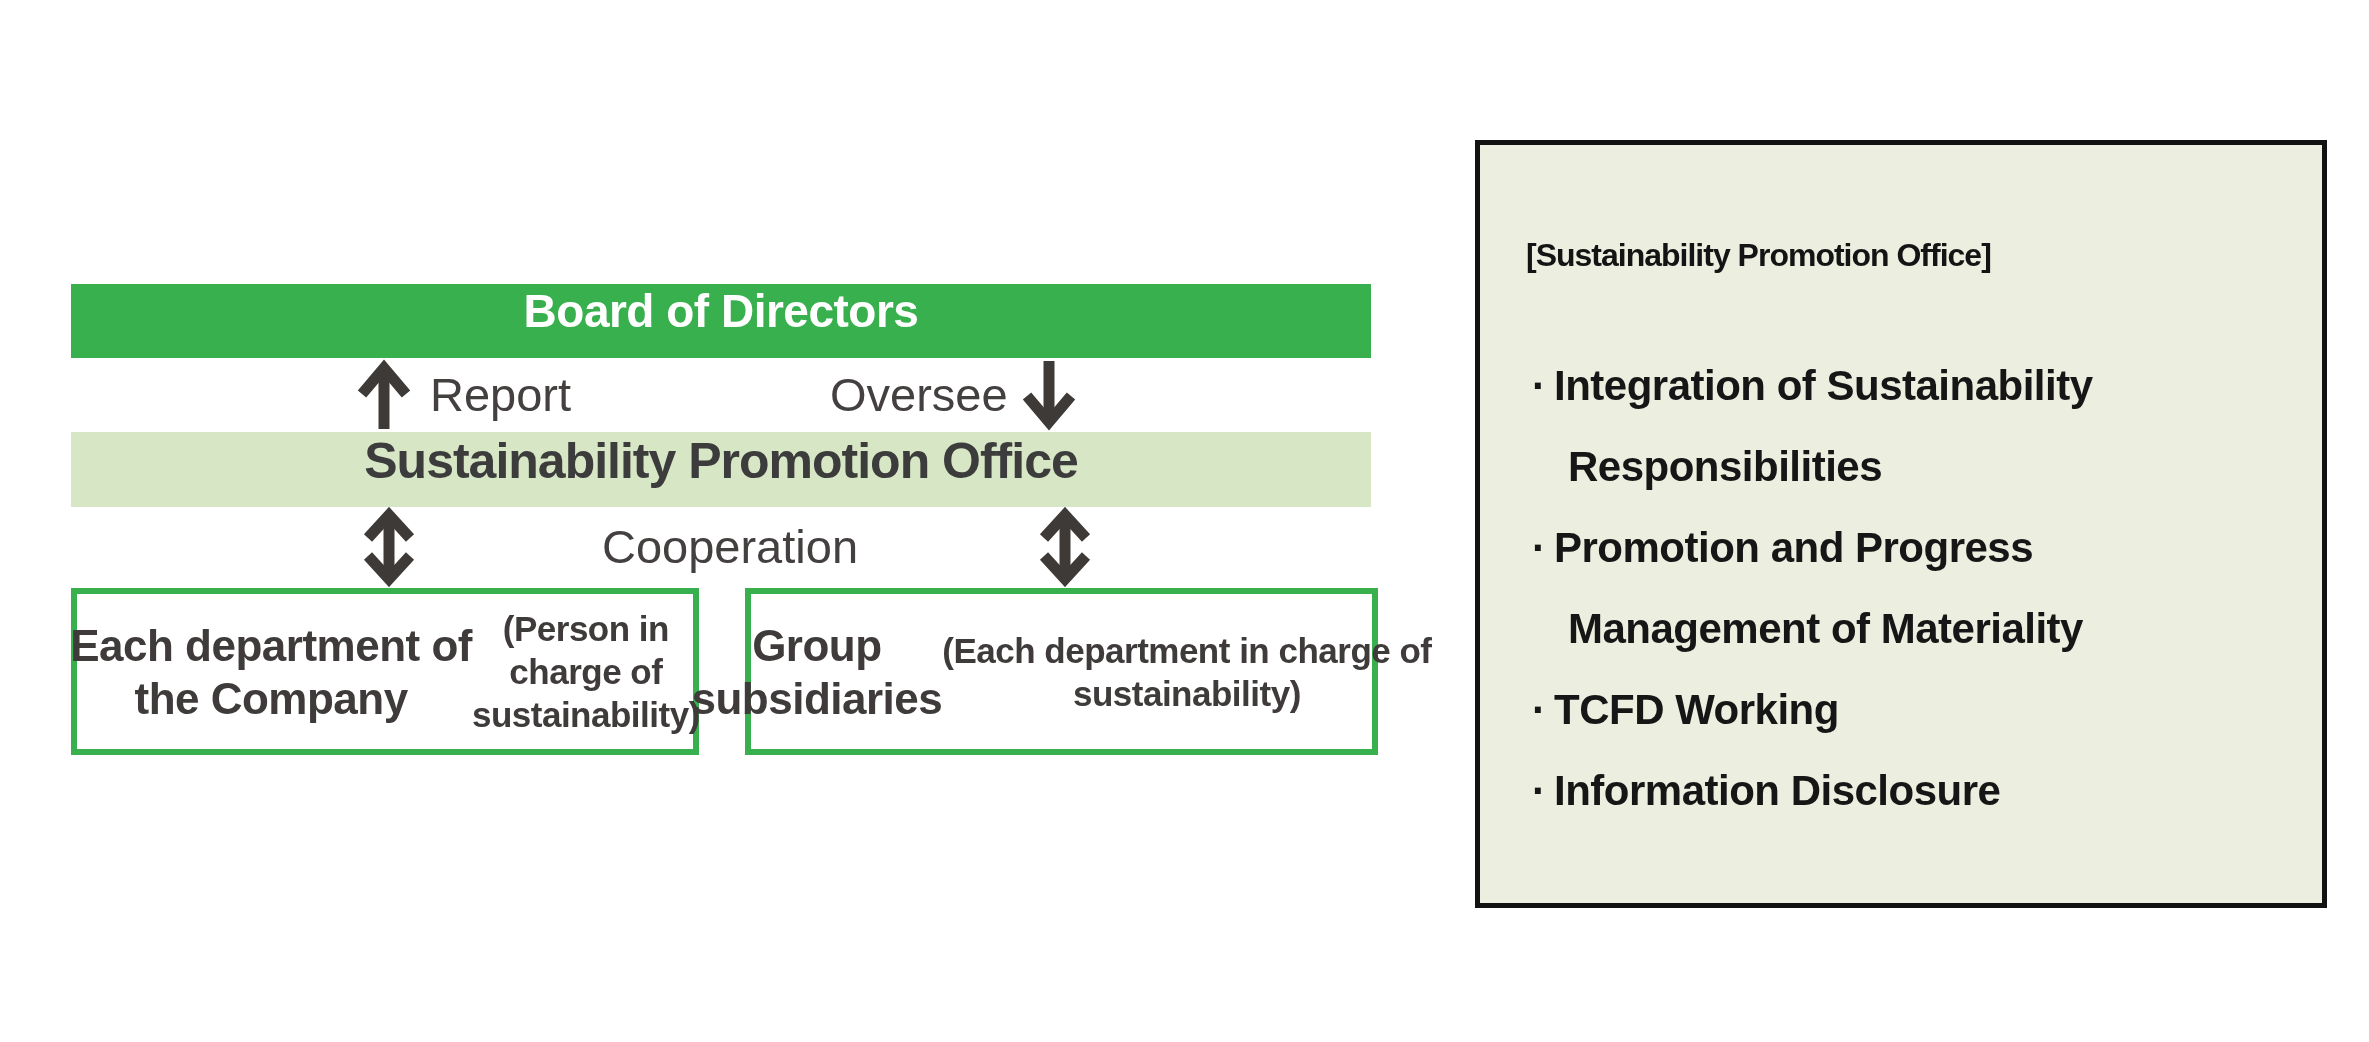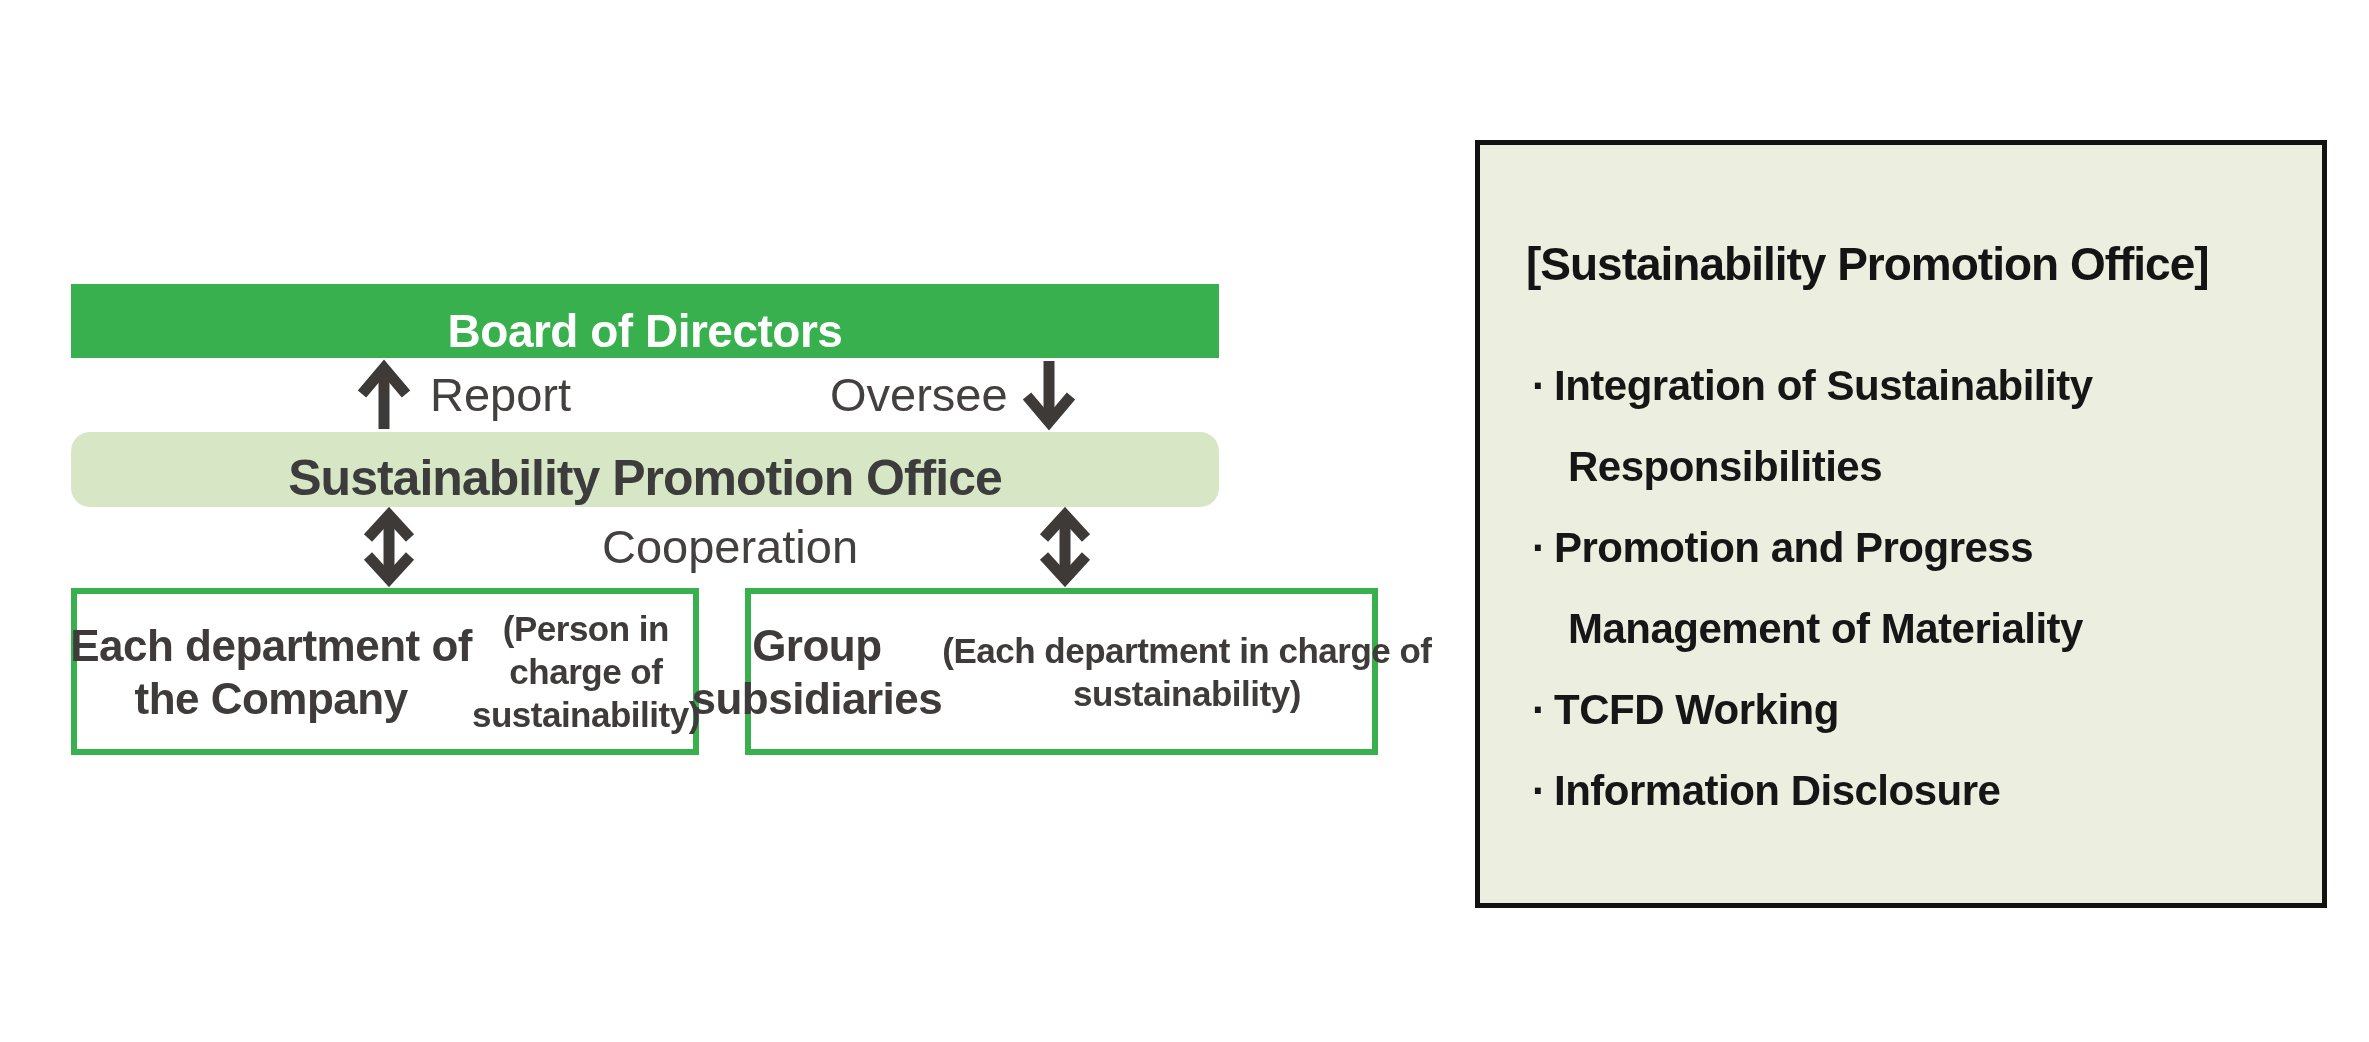--- a/index.html
+++ b/index.html
@@ -11,44 +11,43 @@
     width: 2369px;
     height: 1042px;
     background: #ffffff;
     overflow: hidden;
   }
 
   
   .bar {
     position: absolute;
     left: 71px;
-    width: 1148px;
+    width: 1300px;
     display: flex;
-    align-items: flex-end;
+    align-items: flex-start;
     justify-content: center;
     text-align: center;
   }
   .board-bar {
     top: 284px;
     height: 74px;
     background: #37b04d;
     color: #ffffff;
     font-weight: bold;
     font-size: 46px;
     letter-spacing: -0.5px;
   }
   .office-bar {
     top: 432px;
     height: 75px;
     background: #d7e7c5;
     color: #3c3c3c;
     font-weight: bold;
     font-size: 50px;
     letter-spacing: -1px;
-    border-radius: 19px;
   }
 
   .flow-label {
     position: absolute;
     height: 78px;
     line-height: 74px;
     font-size: 47px;
     color: #43403f;
     white-space: nowrap;
   }
@@ -108,21 +107,21 @@
     width: 852px;
     height: 768px;
     background: #ecefdf;
     border: 5px solid #121212;
   }
   .panel-title {
     position: absolute;
     top: 92px;
     left: 46px;
     font-weight: bold;
-    font-size: 46px;
+    font-size: 32px;
     color: #141414;
     letter-spacing: -1px;
     white-space: nowrap;
   }
   .panel-list {
     position: absolute;
     top: 200px;
     left: 0;
     right: 10px;
   }

